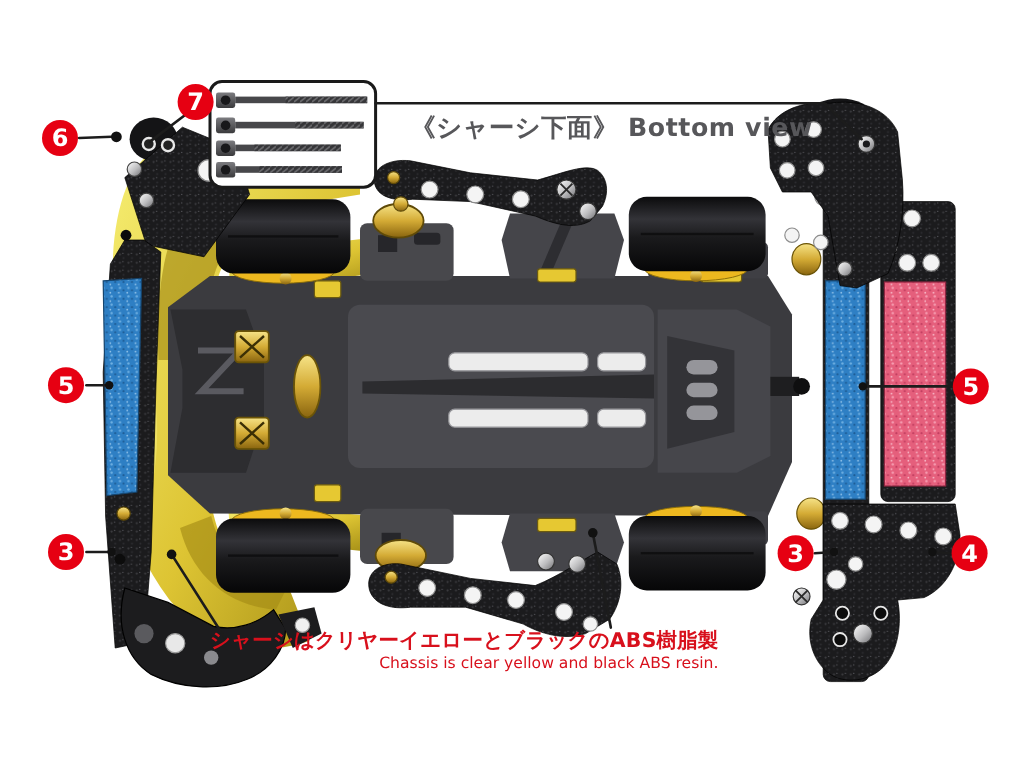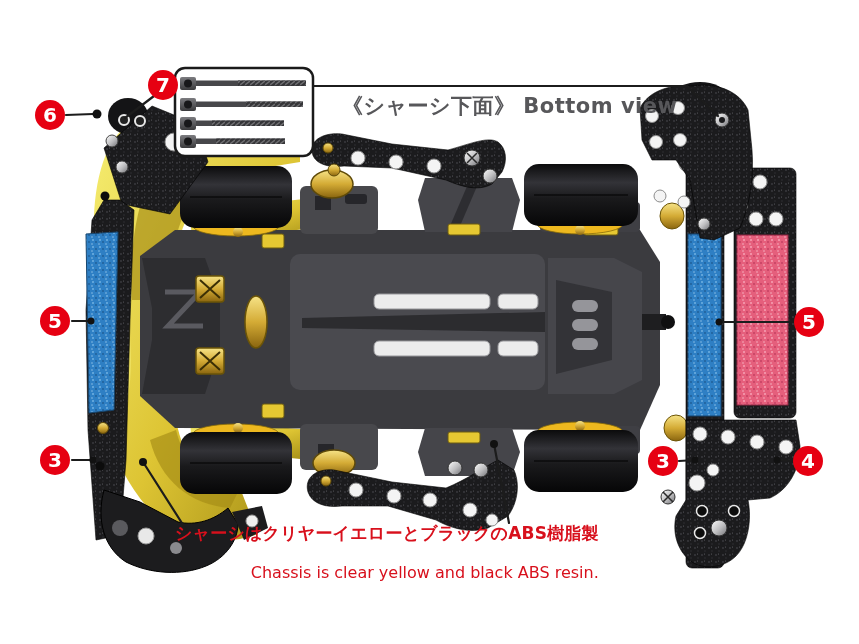--- a/index.html
+++ b/index.html
@@ -18,21 +18,21 @@
     background:var(--badge-red,#e60012);color:#fff;
     display:flex;align-items:center;justify-content:center;
     font-size:20px;font-weight:bold;line-height:1;
   }
   .caption{
     position:absolute;left:175px;top:522px;color:var(--caption-red,#d8101c);
     white-space:nowrap;
     text-align:right;
   }
   .caption .jp{font-size:17px;font-weight:bold;letter-spacing:.2px;}
-  .caption .en{font-size:16px;font-weight:500;margin-top:18px;}
+  .caption .en{font-size:13px;font-weight:500;margin-top:1px;}
 </style>
 </head>
 <body>
 
 <div class="stage">
 
   <svg class="photo-svg" viewBox="0 0 859 644">
     <defs>
       <pattern id="carb" width="7" height="7" patternUnits="userSpaceOnUse">
         <rect width="7" height="7" fill="#1b1b1d"></rect>

